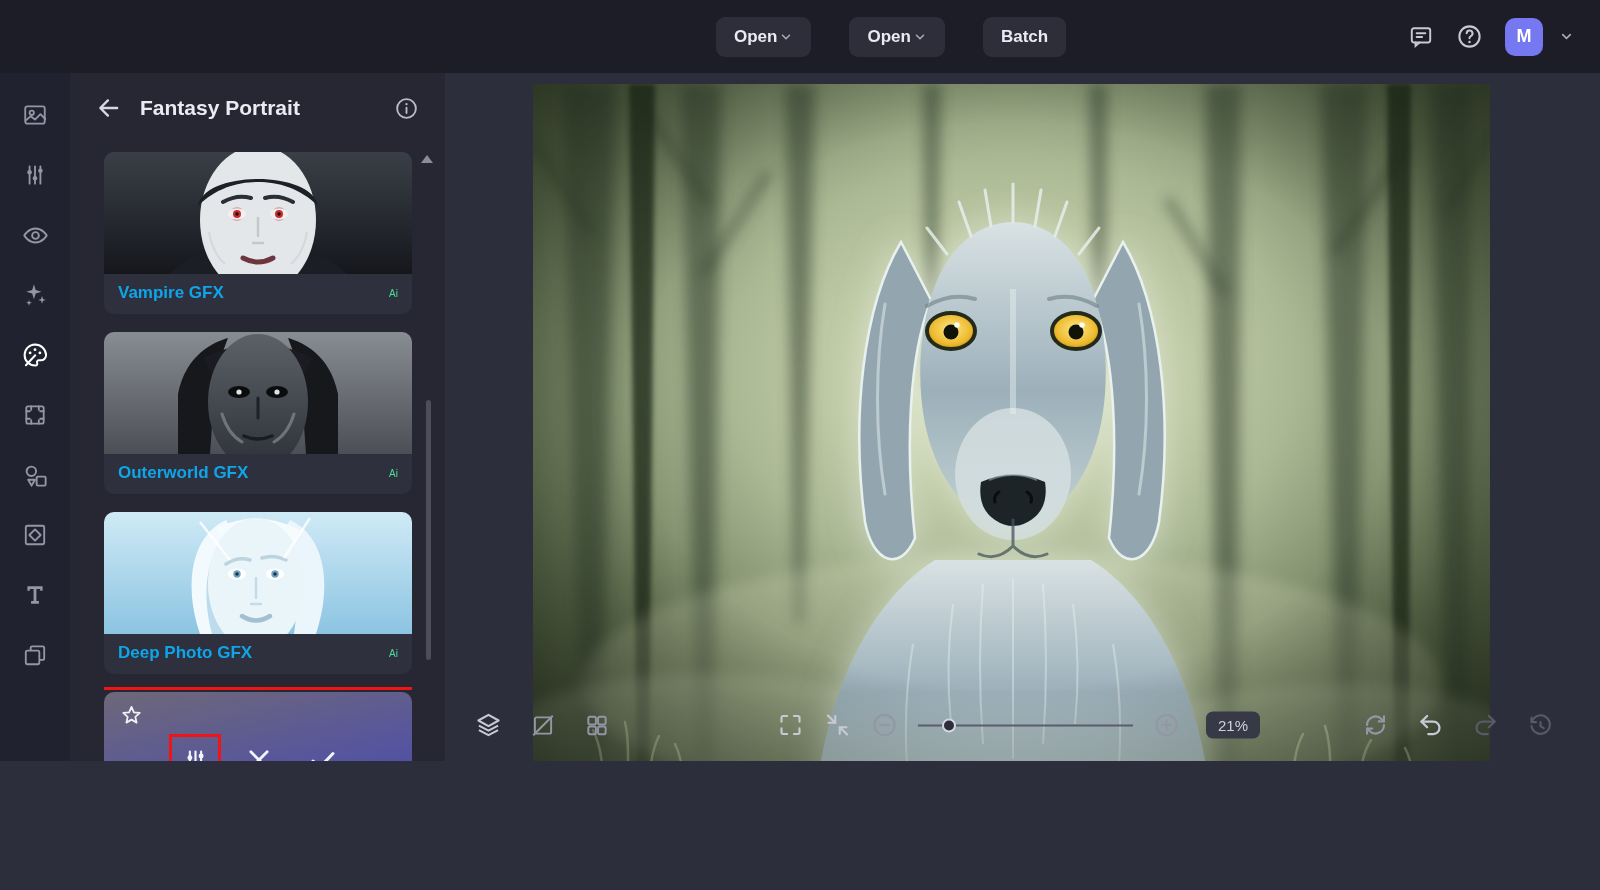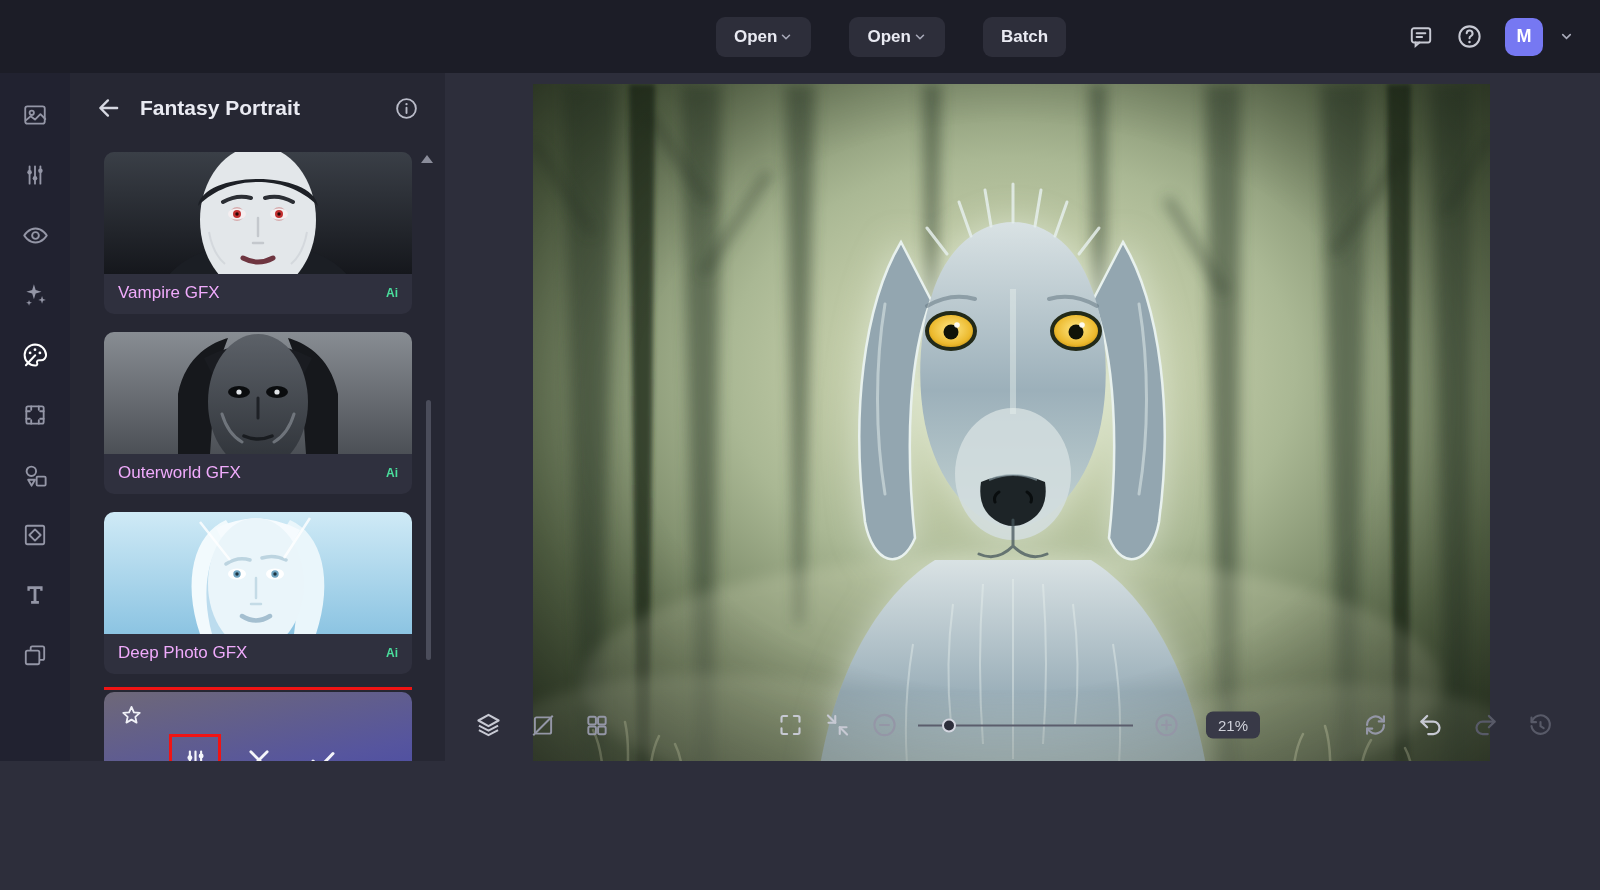--- a/index.html
+++ b/index.html
@@ -38,22 +38,22 @@
   .panel{width:375px;background:var(--panel);position:relative;flex:0 0 auto;}
   .panel-header{display:flex;align-items:center;gap:18px;padding:22px 26px 14px 26px;}
   .back-btn{background:none;border:none;color:#d6d8e2;cursor:pointer;padding:0;}
   .panel-title{font-size:21px;font-weight:700;flex:0 0 auto;}
   .info-btn{background:none;border:none;color:#b9bbc8;cursor:pointer;margin-left:auto;padding:0;}
   .filter-list{position:absolute;left:34px;right:33px;top:79px;bottom:0;overflow:hidden;}
   .filter-card{background:var(--card);border-radius:10px;overflow:hidden;margin-bottom:18px;cursor:pointer;}
   .card-img{height:122px;}
   .card-img svg{width:100%;height:100%;}
   .card-label-row{display:flex;align-items:center;justify-content:space-between;padding:9px 14px 11px 14px;}
-  .card-label{font-size:17px;font-weight:400;color:#f0abfc;}
-  .ai-badge{font-size:12px;font-weight:700;color:var(--ai);margin-left:44px;}
+  .card-label{font-size:17px;font-weight:700;color:#0ea5e9;}
+  .ai-badge{font-size:10px;font-weight:400;color:var(--ai);margin-left:44px;}
 
   
   .selected-card{position:relative;height:171px;border-radius:10px;padding:12px 16px;
       background:linear-gradient(168deg,#6e6878 0%,#56559e 48%,#3a3fae 100%);}
   .annotation-outer{position:absolute;inset:-5px;border:3px solid var(--red);pointer-events:none;z-index:3;}
   .fav-btn{background:none;border:none;color:#f0f1f7;cursor:pointer;padding:0;}
   .sel-actions{display:flex;gap:26px;margin:10px 0 0 56px;align-items:center;}
   .sel-btn{position:relative;width:38px;height:38px;display:flex;align-items:center;justify-content:center;
       background:none;border:none;color:#f4f5fa;cursor:pointer;padding:0;}
   .annotation-inner{position:absolute;inset:-7px;border:3px solid var(--red);pointer-events:none;}

